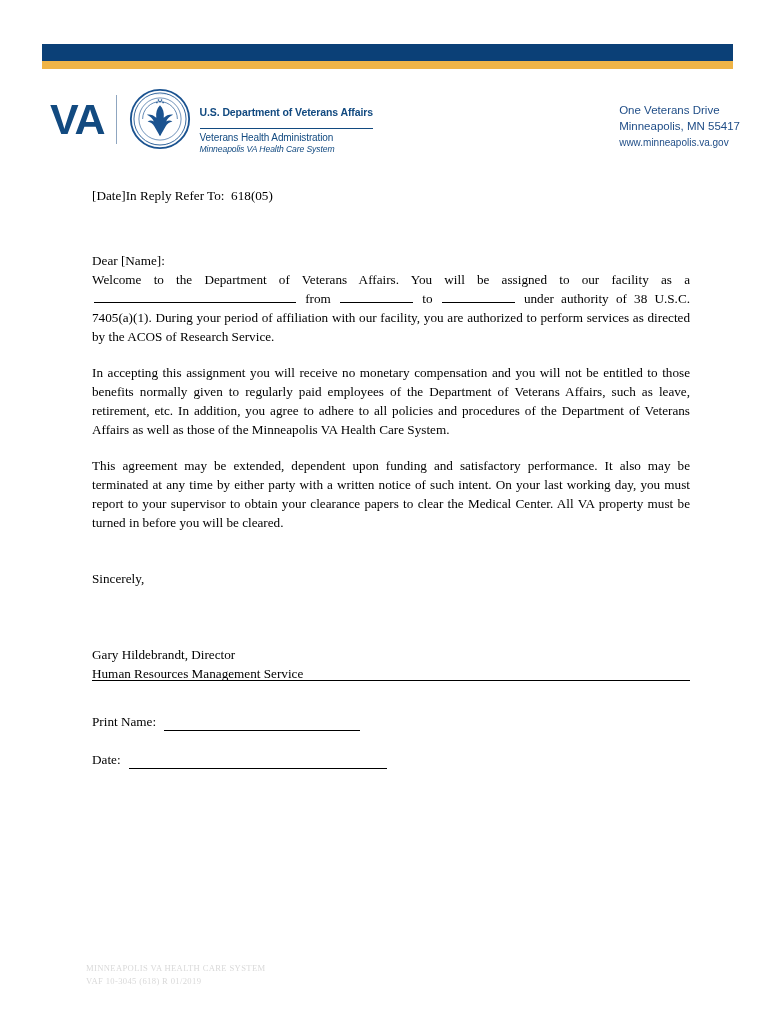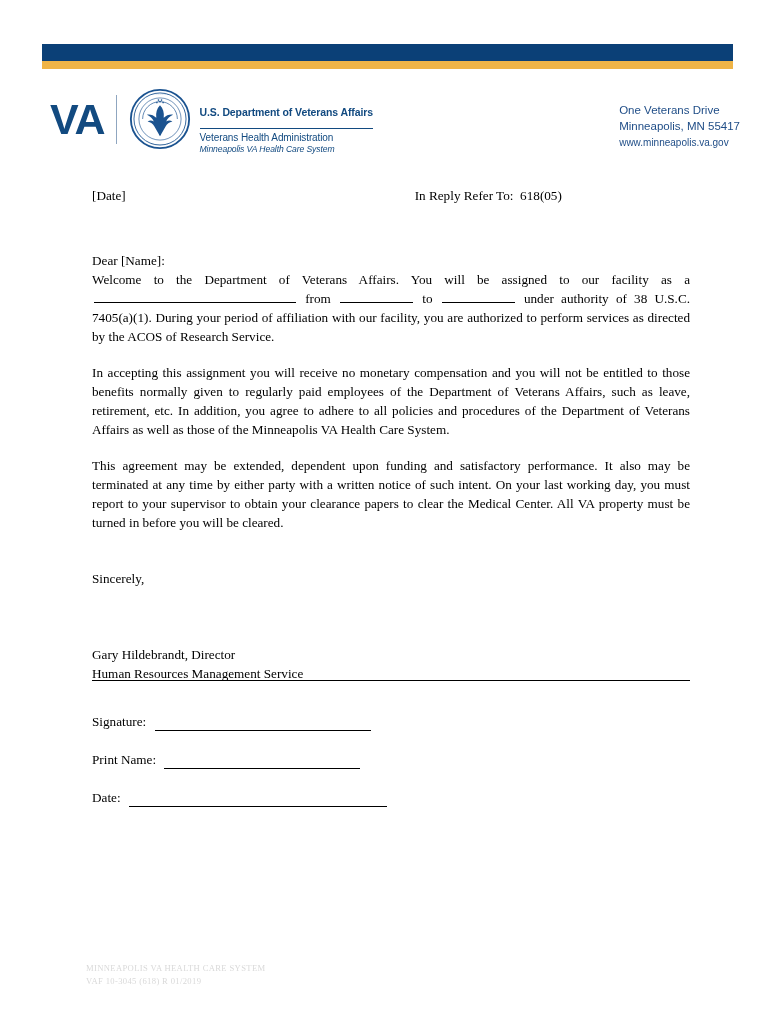--- a/index.html
+++ b/index.html
@@ -113,21 +113,20 @@
     width: 598px;
     font-size: 13.2px;
     line-height: 1.44;
     font-family: Liberation Serif, serif;
   }
   .date-row {
     display: flex;
     margin-bottom: 46px;
   }
   .date-row .refer {
-    margin-left: 289px;
     white-space: pre;
   }
   .salutation {
     margin-bottom: 0;
   }
   p.para {
     margin: 0 0 17px 0;
     text-align: justify;
   }
   p.para.first {
@@ -271,24 +270,20 @@
 
   <div class="signer">
     <div class="signer-name">Gary Hildebrandt, Director</div>
     <div class="signer-title">Human Resources Management Service</div>
     <div class="signer-rule"></div>
   </div>
 
 
   <div class="fields">
     <div class="field-row">
-      <span class="field-label">Signature: </span>
-      <span class="field-rule field-sig"></span>
-    </div>
-    <div class="field-row">
       <span class="field-label">Print Name: </span>
       <span class="field-rule field-print"></span>
     </div>
     <div class="field-row">
       <span class="field-label">Date: </span>
       <span class="field-rule field-date"></span>
     </div>
   </div>
 </div>
 

